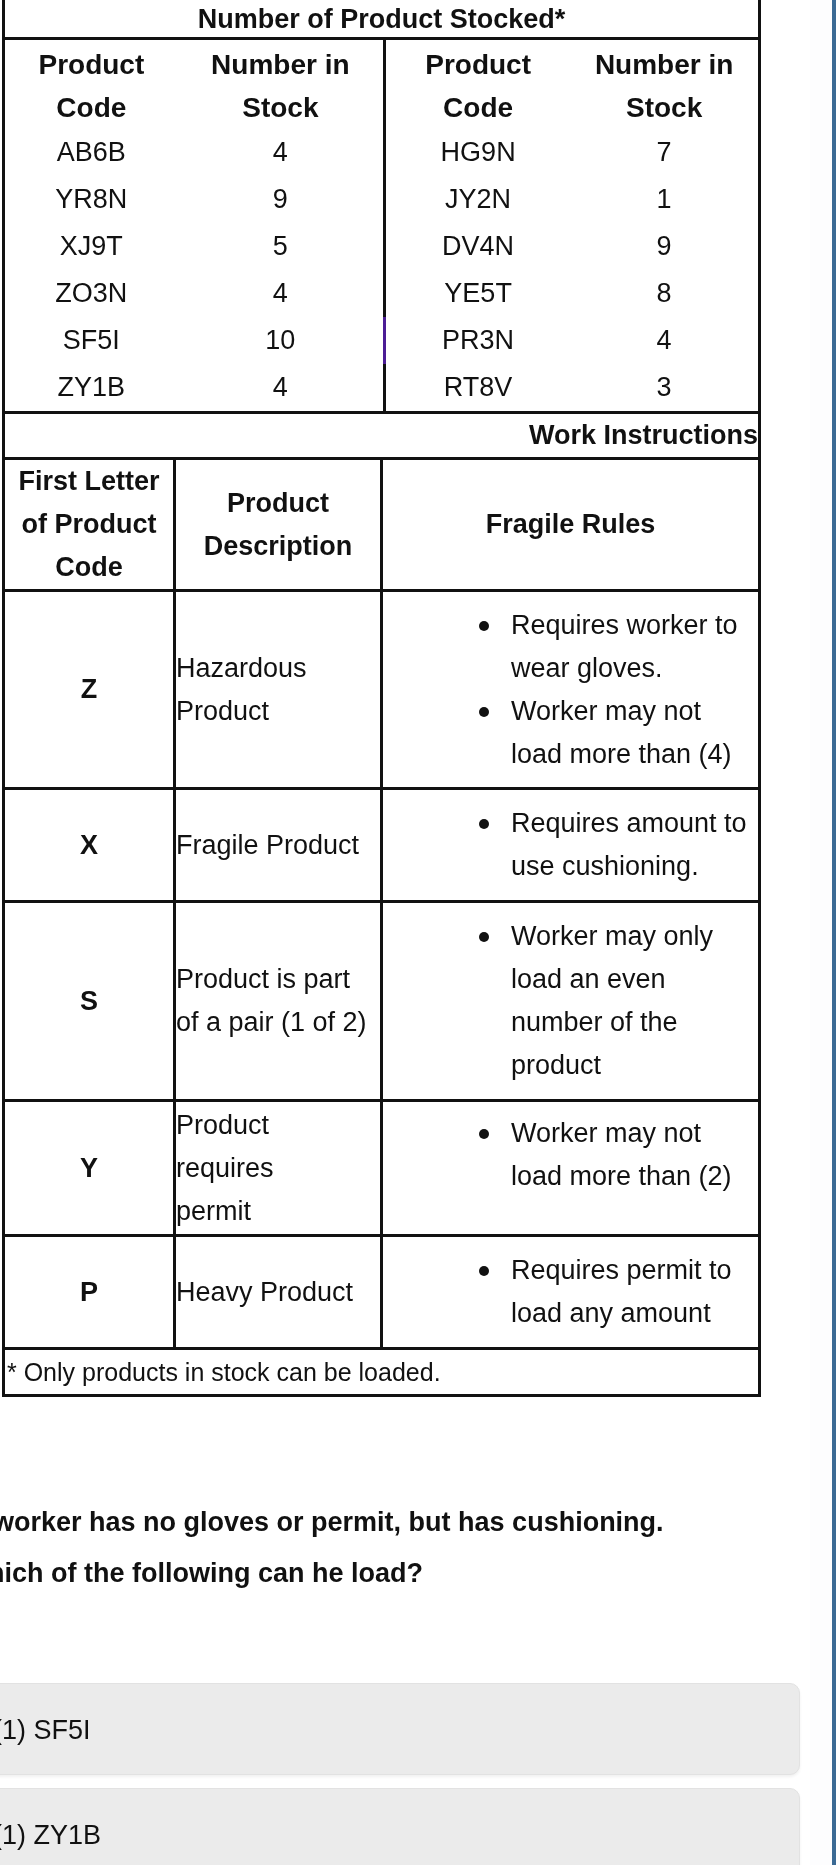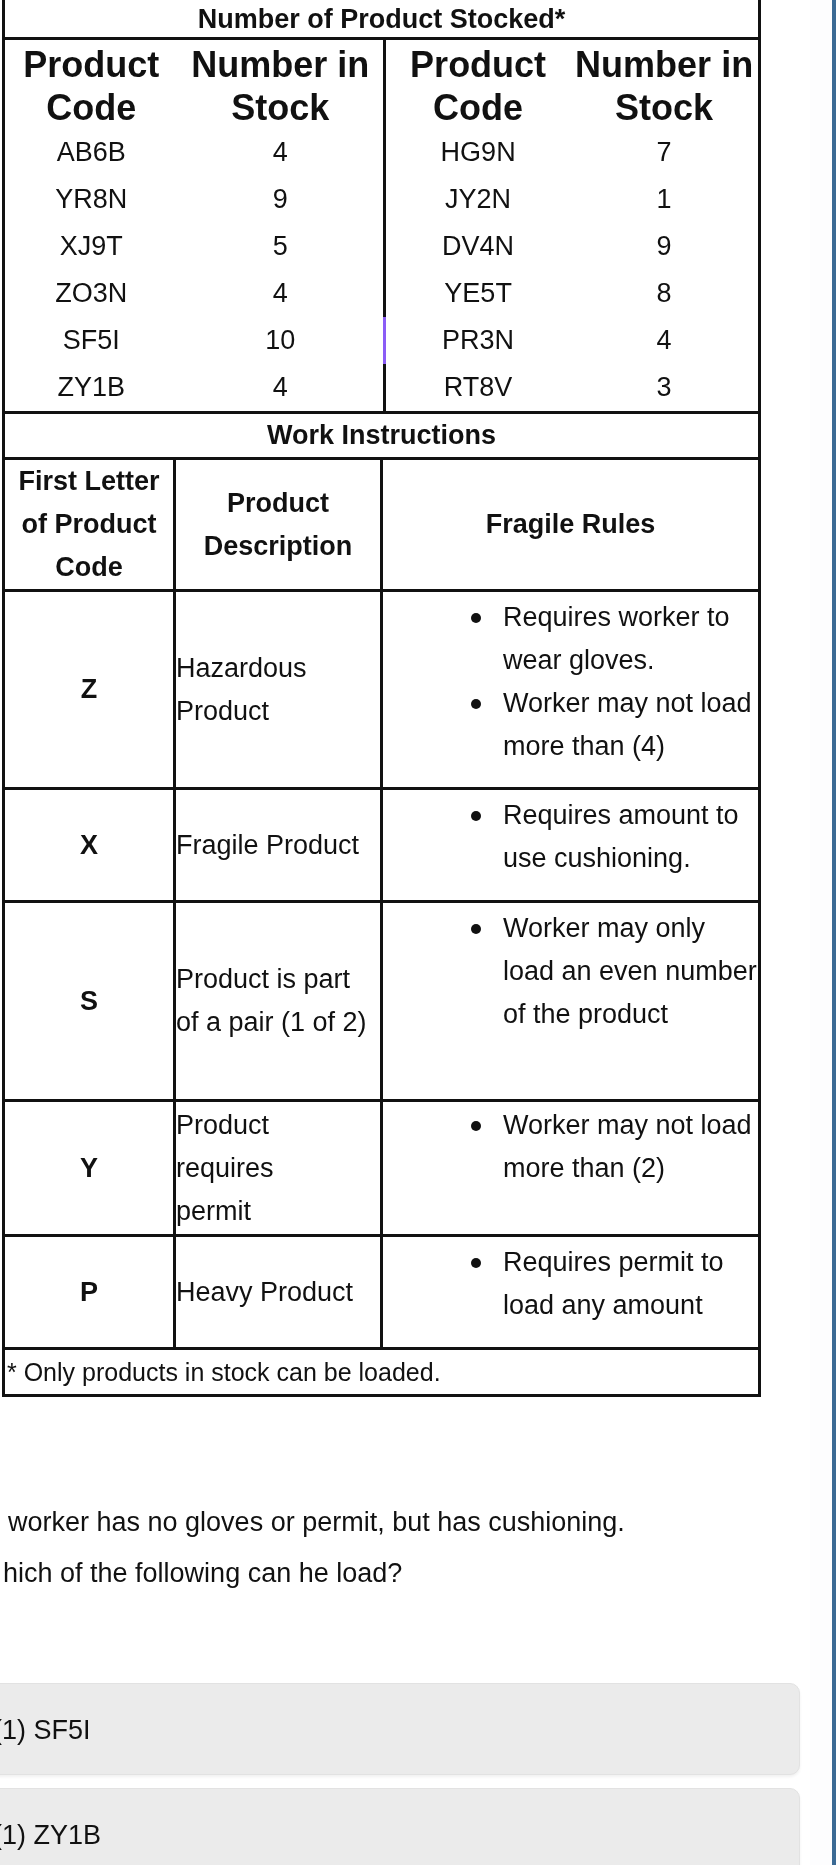--- a/index.html
+++ b/index.html
@@ -20,46 +20,46 @@
   table { border-collapse: collapse; width: 756px; table-layout: fixed; }
   td, th { border: 3px solid #111; padding: 0; }
   .title-row th {
     height: 46px; font-size: 27px; font-weight: bold; text-align: center;
     vertical-align: bottom; padding-bottom: 2px;
   }
   .stock-cell { vertical-align: top; padding: 0; }
   .stock-inner { width: 100%; border-collapse: collapse; table-layout: fixed; }
   .stock-inner td, .stock-inner th { border: none; text-align: center; }
   .stock-inner th {
-    font-size: 36px; font-weight: bold; line-height: 43px;
+    font-size: 28px; font-weight: bold; line-height: 43px;
   }
   .stock-inner td { font-size: 27px; line-height: 47px; margin-top: 17px; }
   .stock-inner .hdr { padding-top: 3px; }
   .wi-title th {
-    height: 43px; font-size: 27px; font-weight: bold; text-align: center;
+    height: 43px; font-size: 27px; font-weight: bold; text-align: right;
   }
   .wi-head th {
     height: 129px; font-size: 27px; font-weight: bold; text-align: center;
     line-height: 43px;
   }
   .letter { text-align: center; font-size: 27px; font-weight: bold; vertical-align: middle; }
   .desc { font-size: 27px; line-height: 43px; vertical-align: middle; padding-left: 0; }
   .rules { vertical-align: top; padding: 0; }
-  .rules ul { margin: 0; padding: 4px 0 0 0; list-style: none; }
+  .rules ul { margin: 8px; padding: 4px 0 0 0; list-style: none; }
   .rules li {
     position: relative; padding-left: 120px; font-size: 27px; line-height: 43px;
   }
   .rules li::before {
     content: ""; position: absolute; left: 88px; top: 17px;
     width: 10px; height: 10px; border-radius: 50%; background: #111;
   }
   .foot td { font-size: 25px; height: 44px; padding-left: 2px; }
   .question {
-    position: absolute; left: 15px; top: 1497px; width: 800px;
-    font-size: 27px; font-weight: normal; line-height: 51px; color: #111;
+    position: absolute; left: 0; top: 1497px; width: 800px;
+    font-size: 27px; font-weight: bold; line-height: 51px; color: #111;
   }
   .question .line { display: block; white-space: nowrap; }
   .q1 { margin-left: -7px; }
   .q2 { margin-left: -12px; }
   .option {
     position: absolute; left: -10px; width: 810px; height: 92px;
     background: #ebebeb; border: 1px solid #e2e2e2; border-radius: 10px;
     box-shadow: 0 2px 3px rgba(0,0,0,0.06);
     box-sizing: border-box;
   }
@@ -122,21 +122,21 @@
             <td>9</td>
           </tr>
           <tr>
             <td>ZO3N</td>
             <td style="border-right:3px solid #111">4</td>
             <td>YE5T</td>
             <td>8</td>
           </tr>
           <tr>
             <td>SF5I</td>
-            <td style="border-right:3px solid #8b5cf6">10</td>
+            <td style="border-right:3px solid #4c1d95">10</td>
             <td>PR3N</td>
             <td>4</td>
           </tr>
           <tr>
             <td>ZY1B</td>
             <td style="border-right:3px solid #111">4</td>
             <td>RT8V</td>
             <td>3</td>
           </tr>
         </tbody>

